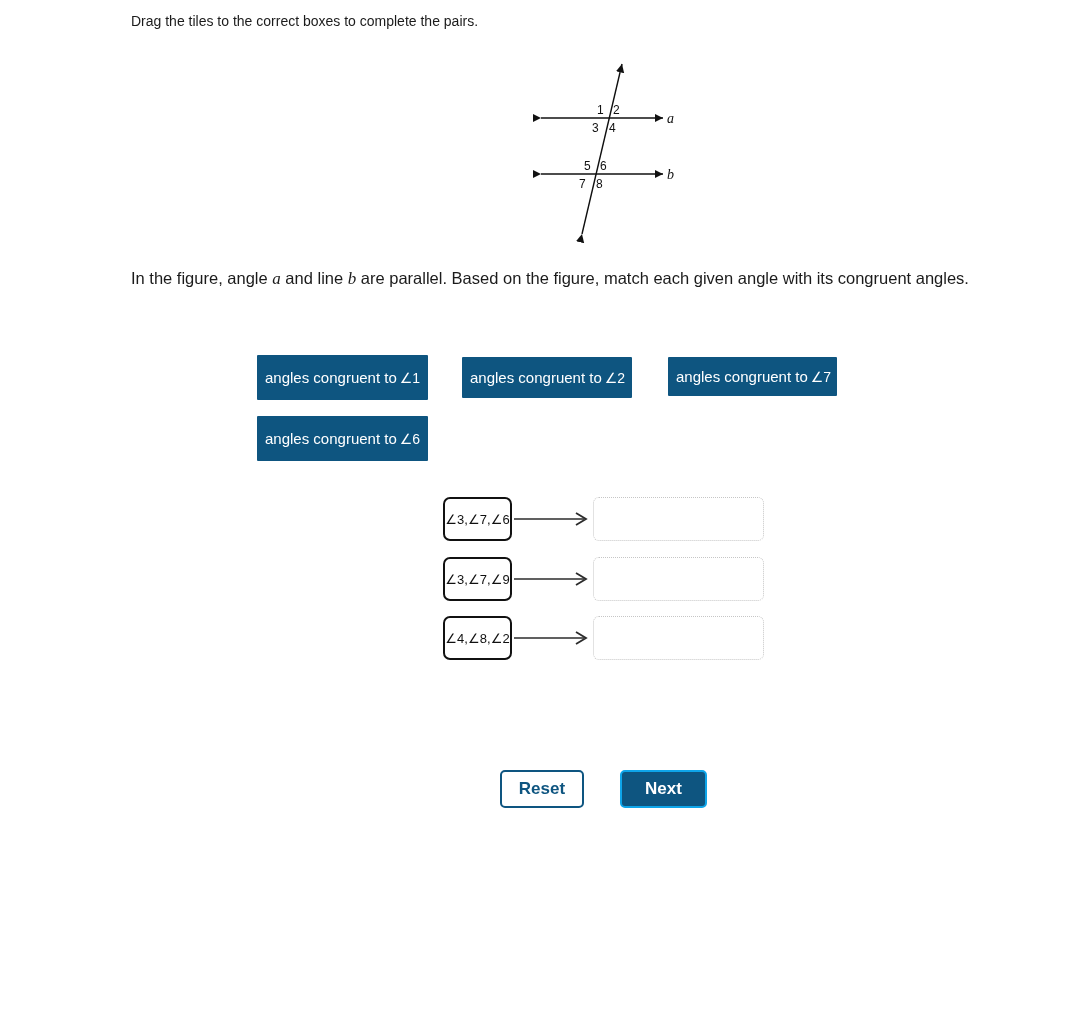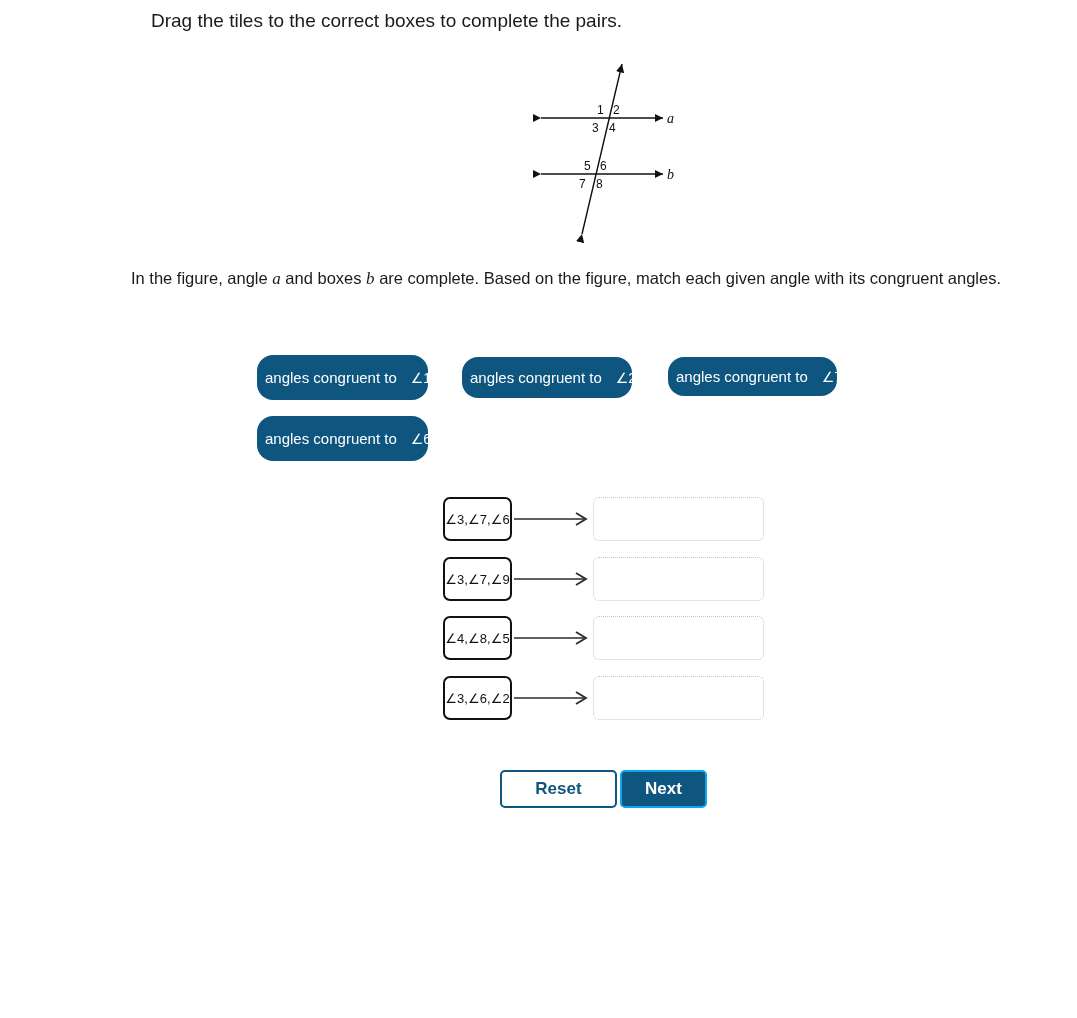--- a/index.html
+++ b/index.html
@@ -13,24 +13,23 @@
     position: relative;
     font-family: "Liberation Sans", sans-serif;
     color: #1a1a1a;
     overflow: hidden;
   }
 
   .instruction {
     position: absolute;
     left: 131px;
     top: 10px;
-    font-size: 19px;
+    font-size: 14px;
     line-height: 22px;
     color: #1b1b1b;
-    margin-left: 20px;
   }
 
   .figure-wrap {
     position: absolute;
     left: 530px;
     top: 52px;
     width: 170px;
     height: 195px;
   }
 
@@ -53,30 +52,29 @@
     position: absolute;
     left: 257px;
     top: 355px;
     width: 620px;
     height: 110px;
   }
   .drag-tile {
     position: absolute;
     background: #0e5580;
     color: #ffffff;
-    border-radius: 16px;
+    border-radius: 1px;
     font-size: 15px;
     line-height: 1;
     display: flex;
     align-items: center;
     padding: 0 8px;
     box-sizing: border-box;
     white-space: nowrap;
     cursor: move;
-    gap: 11px;
   }
   .drag-tile .ang {
     font-size: 14px;
     margin-left: 3px;
   }
   .ang-sym {
     font-size: 0.85em;
     vertical-align: 0.04em;
   }
 
@@ -157,21 +155,21 @@
     font-weight: bold;
     display: flex;
     align-items: center;
     justify-content: center;
     box-sizing: border-box;
     cursor: pointer;
     font-family: "Liberation Sans", sans-serif;
   }
   .btn-reset {
     left: 0px;
-    width: 117px;
+    width: 84px;
     background: #ffffff;
     border: 2px solid #0e5580;
     color: #0e5580;
   }
   .btn-next {
     left: 120px;
     width: 87px;
     background: #0e5580;
     border: 2px solid #0ea5e9;
     color: #ffffff;
@@ -206,21 +204,21 @@
       <text x="79" y="80">4</text>
       <text x="54" y="118">5</text>
       <text x="70" y="118">6</text>
       <text x="49" y="136">7</text>
       <text x="66" y="136">8</text>
     </g>
   </svg>
 </div>
 
 <div class="prompt">
-  <span>In the figure, angle </span><i>a</i><span> and boxes </span><i>b</i><span> are complete. Based on the figure, match each given angle with its congruent angles.</span>
+  <span>In the figure, angle </span><i>a</i><span> and line </span><i>b</i><span> are parallel. Based on the figure, match each given angle with its congruent angles.</span>
 </div>
 
 <div class="tile-tray">
   <div class="drag-tile tile-t1">
     <span>angles congruent to</span>
       <span class="ang ang-sym">∠1</span>
   </div>
   <div class="drag-tile tile-t2">
     <span>angles congruent to</span>
       <span class="ang ang-sym">∠2</span>
@@ -253,39 +251,29 @@
     <div class="arrow">
       <svg width="80" height="16" viewBox="0 0 80 16" xmlns="http://www.w3.org/2000/svg">
         <line x1="0" y1="8" x2="70" y2="8" stroke="#2b2b2b" stroke-width="1.4"></line>
         <polyline points="62,2 72,8 62,14" fill="none" stroke="#2b2b2b" stroke-width="1.8"></polyline>
       </svg>
     </div>
     <div class="drop-box"></div>
   </div>
 
   <div class="match-row r2">
-    <div class="answer-tile">∠4,∠8,∠5</div>
+    <div class="answer-tile">∠4,∠8,∠2</div>
     <div class="arrow">
       <svg width="80" height="16" viewBox="0 0 80 16" xmlns="http://www.w3.org/2000/svg">
         <line x1="0" y1="8" x2="70" y2="8" stroke="#2b2b2b" stroke-width="1.4"></line>
         <polyline points="62,2 72,8 62,14" fill="none" stroke="#2b2b2b" stroke-width="1.8"></polyline>
       </svg>
     </div>
     <div class="drop-box"></div>
   </div>
 
-  <div class="match-row r3">
-    <div class="answer-tile">∠3,∠6,∠2</div>
-    <div class="arrow">
-      <svg width="80" height="16" viewBox="0 0 80 16" xmlns="http://www.w3.org/2000/svg">
-        <line x1="0" y1="8" x2="70" y2="8" stroke="#2b2b2b" stroke-width="1.4"></line>
-        <polyline points="62,2 72,8 62,14" fill="none" stroke="#2b2b2b" stroke-width="1.8"></polyline>
-      </svg>
-    </div>
-    <div class="drop-box"></div>
-  </div>
 
 </div>
 
 <div class="button-bar">
   <div class="btn btn-reset">Reset</div>
   <div class="btn btn-next">Next</div>
 </div>
 
 </body></html>

